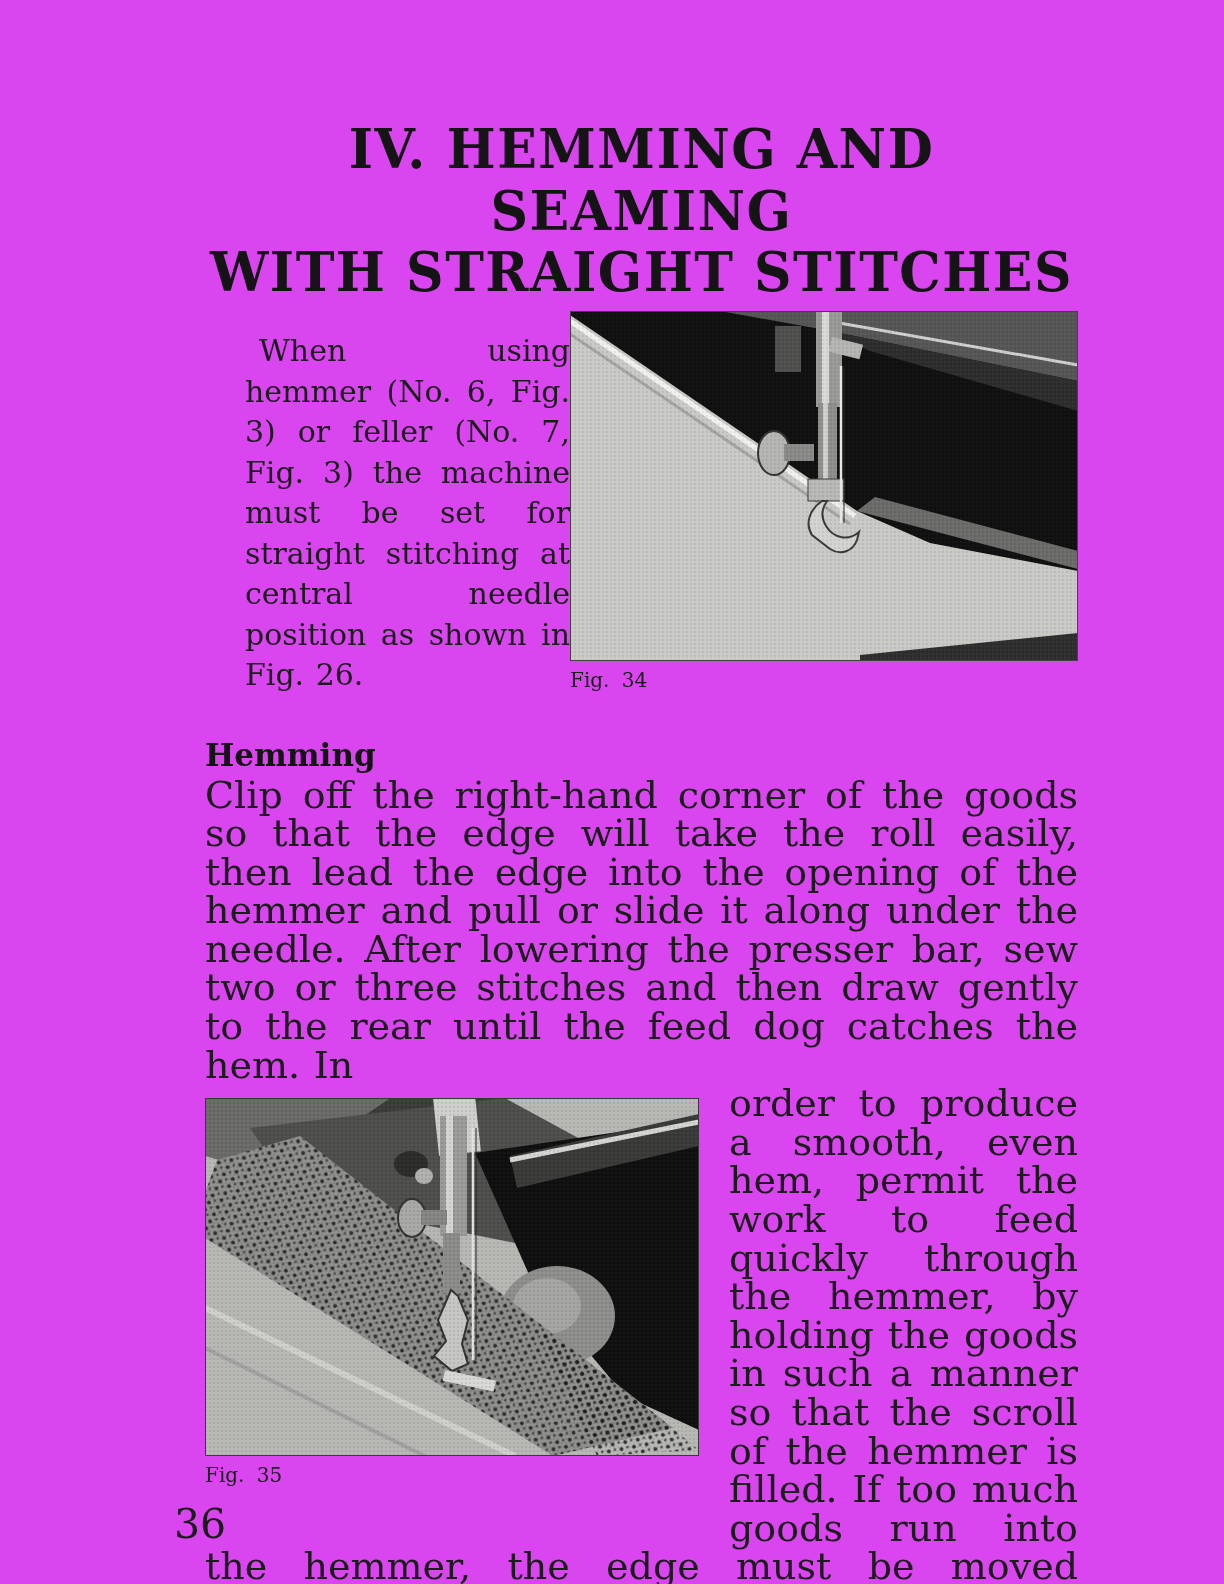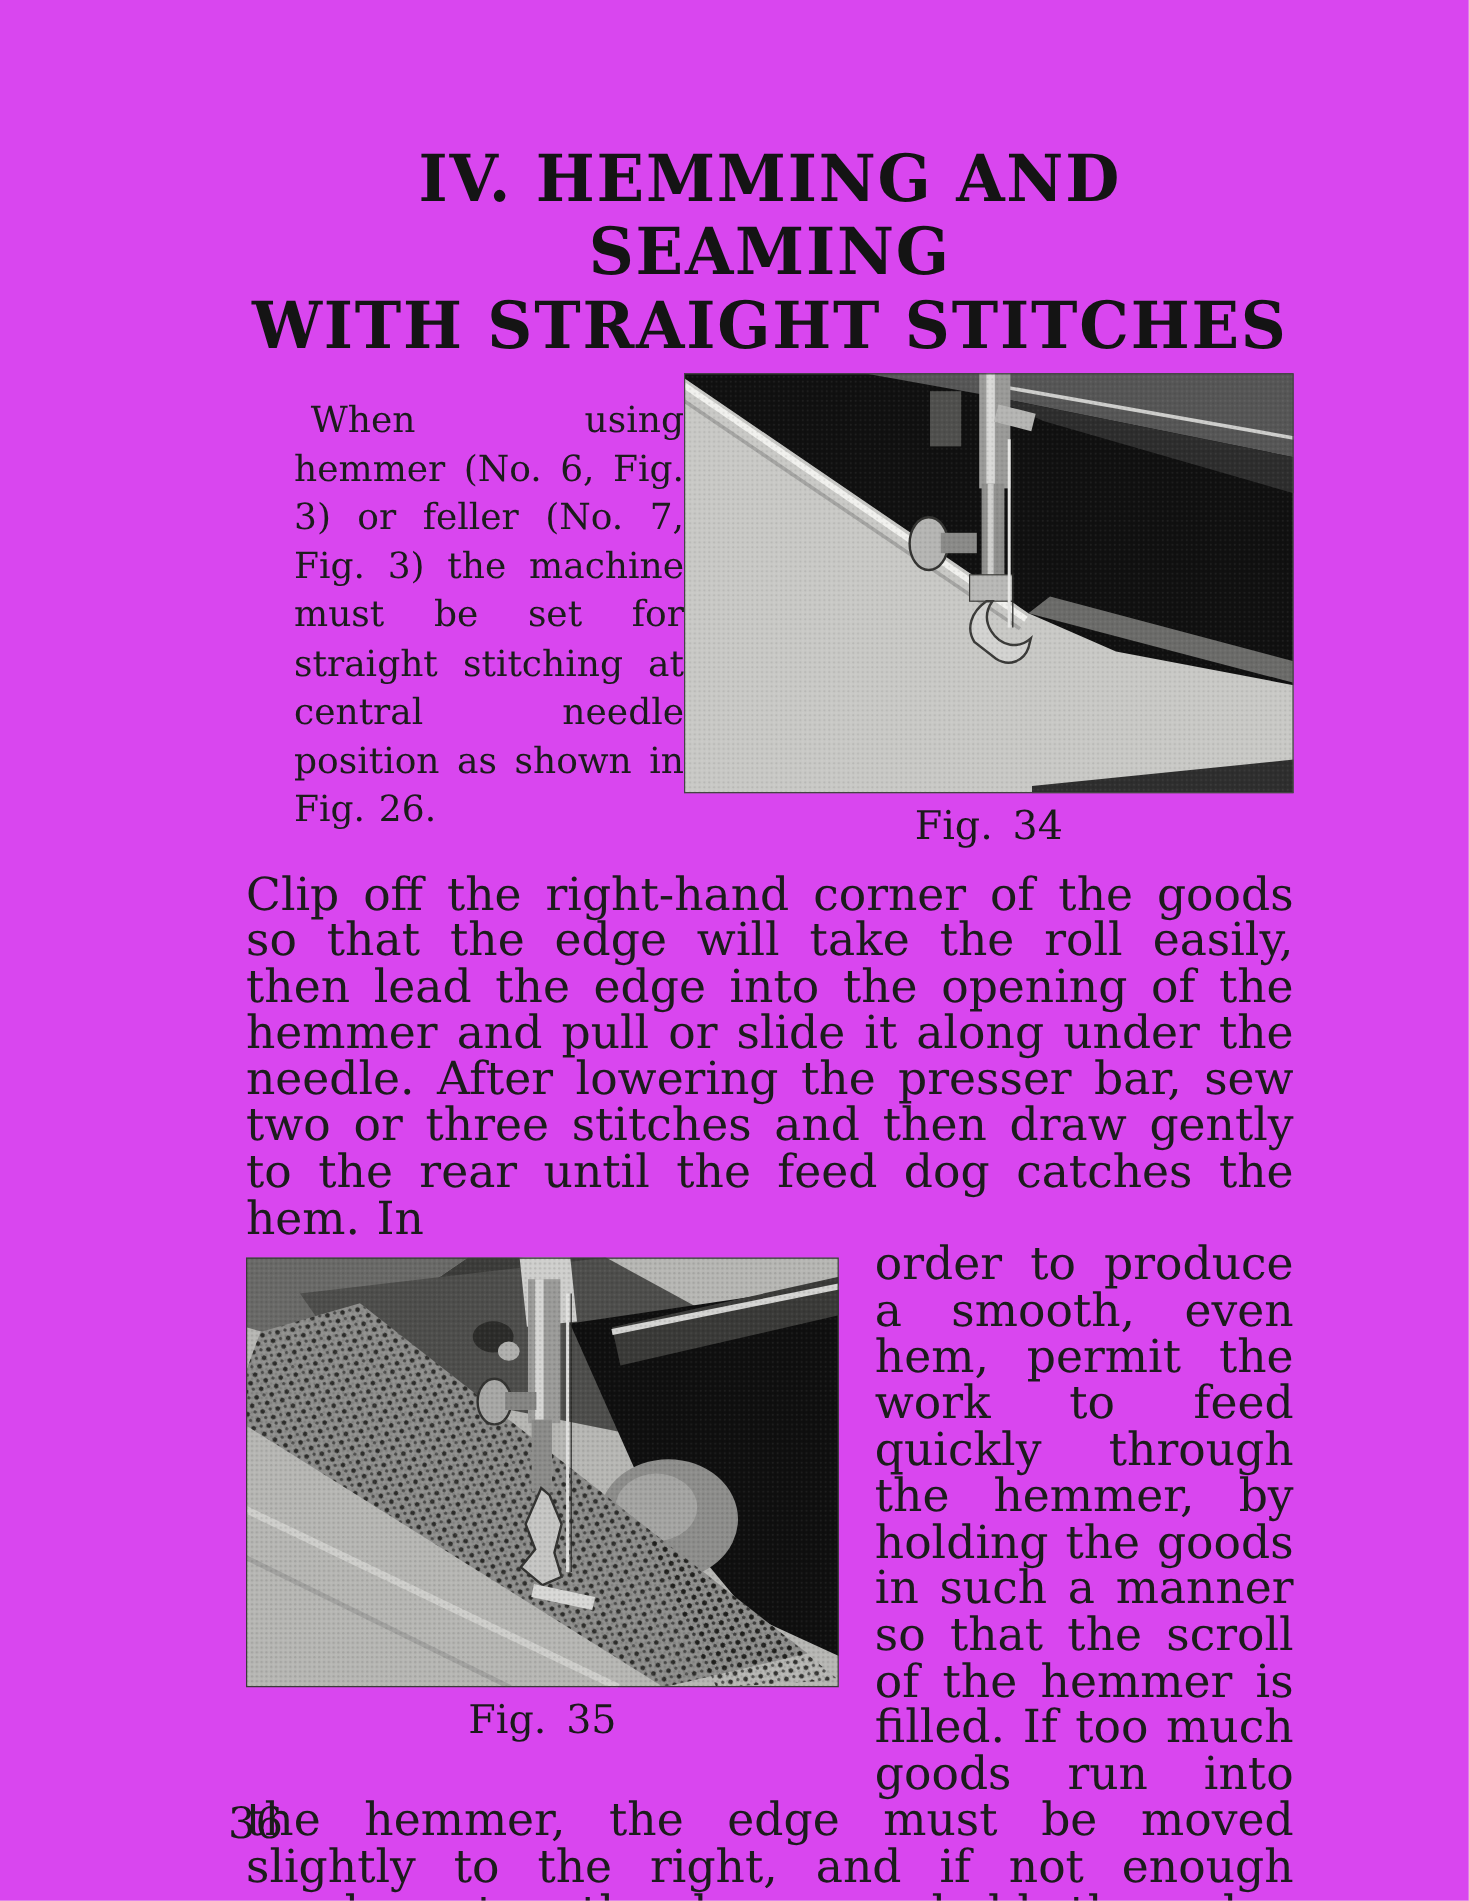--- a/index.html
+++ b/index.html
@@ -44,44 +44,43 @@
   }
   figure{margin:0;padding:0;}
   .fig34{width:508px;}
   .fig35{
     float:left;
     width:494px;
     margin:14px 30px 44px 0;
   }
   .fig-caption{
     display:block;
-    text-align:center;
-    font-size:33px;
+    font-size:20px;
     margin-top:7px;
     color:#1a1a1a;
     word-spacing:6px;
   }
   .heading{
     margin:8px 0 0 0;
     font-size:31px;
     font-weight:bold;
     line-height:42px;
     color:#141414;
   }
   .body-par{
     margin:0;
     font-size:38px;
     line-height:38.6px;
     text-align:justify;
     word-spacing:1.5px;
   }
   .page-number{
     position:absolute;
-    left:190px;top:1500px;
-    font-size:36px;
+    left:174px;top:1500px;
+    font-size:41px;
     color:#1a1a1a;
   }
   svg{display:block;}
 </style>
 </head>
 <body>
 
 <div class="page">
   <div class="content">
 
@@ -132,20 +131,21 @@
           <line x1="271" y1="55" x2="271" y2="212" stroke="#e6e6e4" stroke-width="2.5"></line>
           <line x1="274" y1="55" x2="274" y2="212" stroke="#222220" stroke-width="1"></line>
 
           <rect x="0" y="0" width="508" height="350" fill="url(#ht34)"></rect>
           <rect x="0" y="0" width="508" height="350" fill="none" stroke="#444" stroke-width="2"></rect>
         </svg>
         <figcaption class="fig-caption">Fig. 34</figcaption>
       </figure>
     </div>
 
+    <h3 class="heading">Hemming</h3>
 
     <p class="body-par">Clip off the right-hand corner of the goods so that the edge will take the roll easily, then lead the edge into the opening of the hemmer and pull or slide it along under the needle. After lowering the presser bar, sew two or three stitches and then draw gently to the rear until the feed dog catches the hem. In</p>
 
     <figure class="fig35">
       <svg width="494" height="358" viewBox="0 0 494 358">
         <defs>
           <pattern id="ht35" width="4" height="4" patternUnits="userSpaceOnUse">
             <circle cx="1" cy="1" r="0.95" fill="#000" opacity="0.11"></circle>
             <circle cx="3" cy="3" r="0.8" fill="#fff" opacity="0.07"></circle>
           </pattern>

